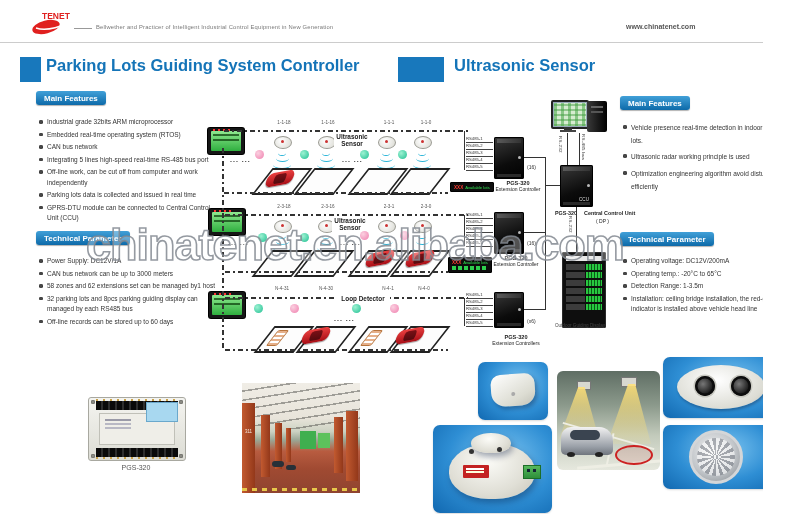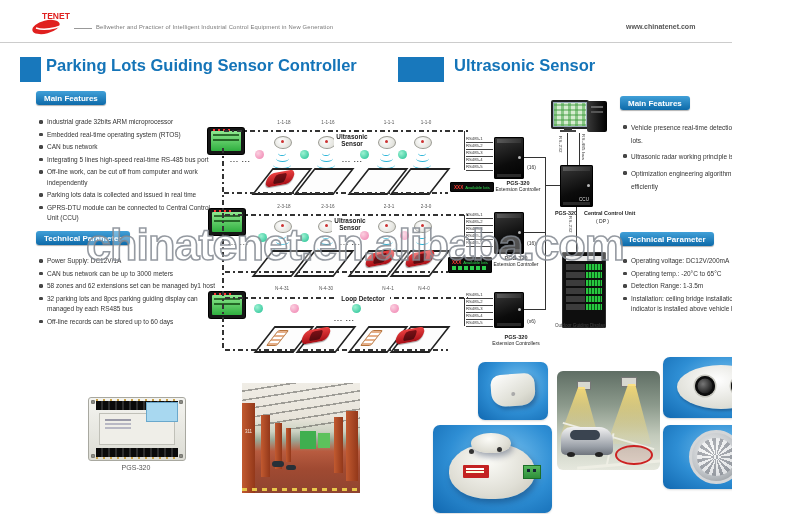--- a/index.html
+++ b/index.html
@@ -1,17 +1,17 @@
 <!DOCTYPE html>
 <html><head>
 <meta charset="utf-8">
 <style>
   html,body{margin:0;padding:0;background:#fff;}
   .page{position:relative;width:732px;height:514px;background:#fff;overflow:hidden;
-        font-family:"Liberation Sans",sans-serif;}
+        font-family:"Liberation Sans",sans-serif;padding-left:31px;}
   .abs{position:absolute;}
 
   
   .tagline{font-size:5.8px;color:#787878;letter-spacing:.2px;}
   .website{font-size:7px;font-weight:bold;color:#555;}
   .pagetab{width:77px;height:40px;background:#a9d4ee;border-radius:0 0 0 22px;
            display:flex;align-items:center;justify-content:center;}
   .pagetab span{color:#fff;font-size:21px;font-weight:bold;}
   .divider{height:1px;background:#ccc;}
 
@@ -160,21 +160,21 @@
       <text x="14" y="13" font-size="8.5" font-weight="bold" fill="#e0201f" font-family="Liberation Sans, sans-serif">TENET</text>
     </svg>
   </div>
   <div class="abs" style="left:74px;top:28px;width:18px;height:1px;background:#999"></div>
   <div class="abs tagline" style="left:96px;top:24px">Bellwether and Practicer of Intelligent Industrial Control Equipment in New Generation</div>
   <div class="abs website" style="left:626px;top:23px">www.chinatenet.com</div>
   <div class="abs divider" style="left:0;top:42px;width:800px"></div>
   <div class="abs" style="left:796px;top:150px;width:3px;height:282px;background:#2e8ed4"></div>
 
   <div class="abs bluesq" style="left:20px;top:57px;width:21px;height:25px"></div>
-  <div class="abs sectitle" style="left:46px;top:56px">Parking Lots Guiding Sensor Controller</div>
+  <div class="abs sectitle" style="left:46px;top:56px">Parking Lots Guiding System Controller</div>
   <div class="abs bluesq" style="left:398px;top:57px;width:46px;height:25px"></div>
   <div class="abs sectitle" style="left:454px;top:56px">Ultrasonic Sensor</div>
 
   <div class="abs badge" style="left:36px;top:91px">Main Features</div>
   <ul class="abs feat" style="left:38px;top:117px;width:180px">
     <li>Industrial grade 32bits ARM microprocessor</li>
     <li>Embedded real-time operating system (RTOS)</li>
     <li>CAN bus network</li>
     <li>Integrating 5 lines high-speed real-time RS-485 bus port</li>
     <li>Off-line work, can be cut off from computer and work independently</li>

